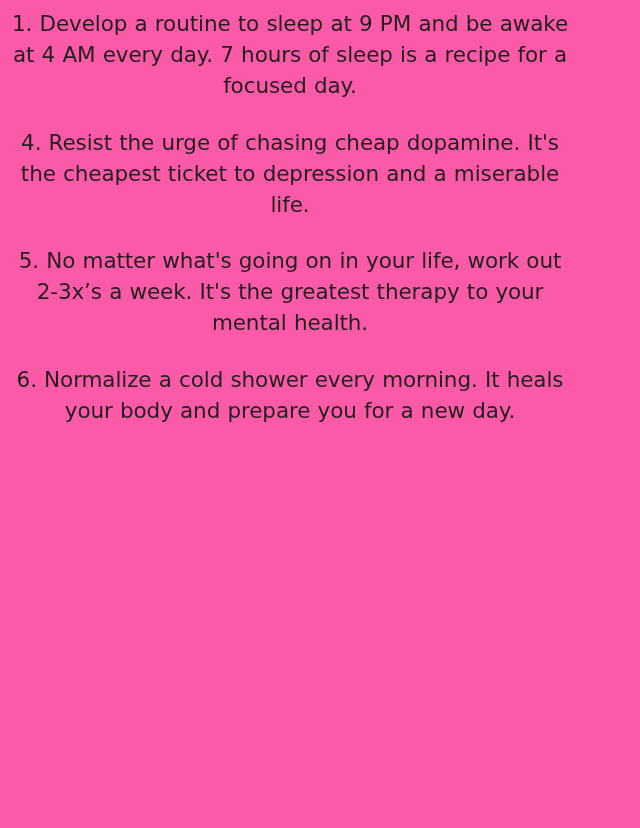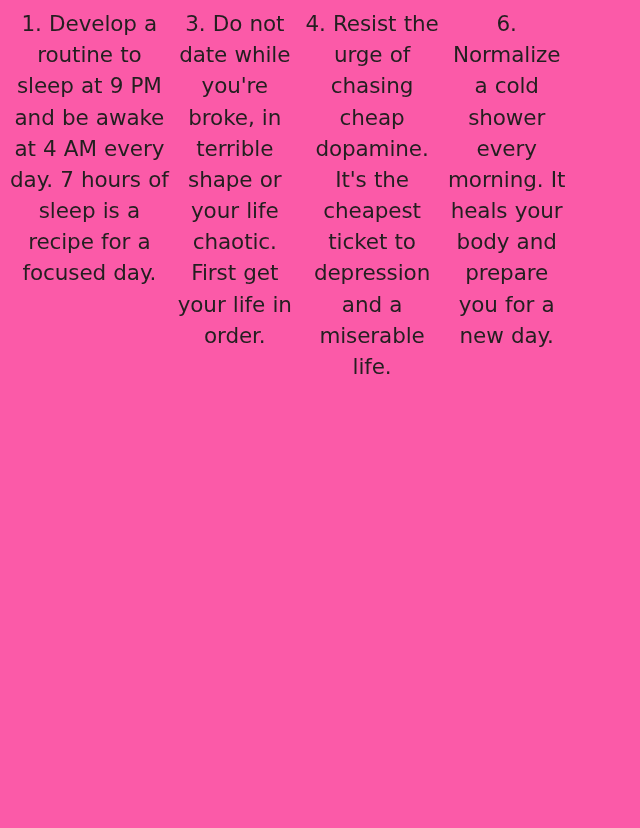--- a/index.html
+++ b/index.html
@@ -13,36 +13,36 @@
     font-family: "DejaVu Sans", sans-serif;
     overflow: hidden;
   }
   #page {
     width: 580px;
     height: 828px;
     background: #fb5aa8;
     box-sizing: border-box;
     padding: 8px 10px 0 10px;
     display: flex;
-    flex-direction: row;
+    flex-direction: column;
   }
   .item {
     color: #231f20;
     font-size: 21.5px;
     line-height: 1.45;
     text-align: center;
     margin: 0 0 25px 0;
     letter-spacing: -0.1px;
     word-spacing: 0.5px;
   }
   .item:last-child {
     margin-bottom: 16px;
   }
 </style>
 </head>
 <body>
 
 <div id="page">
   <p class="item">1. Develop a routine to sleep at 9 PM and be awake at 4 AM every day. 7 hours of sleep is a recipe for a focused day.</p>
-  <p class="item">3. Do not date while you're broke, in terrible shape or your life chaotic. First get your life in order.</p>
   <p class="item">4. Resist the urge of chasing cheap dopamine. It's the cheapest ticket to depression and a miserable life.</p>
+  <p class="item">5. No matter what's going on in your life, work out 2-3x’s a week. It's the greatest therapy to your mental health.</p>
   <p class="item">6. Normalize a cold shower every morning. It heals your body and prepare you for a new day.</p>
 </div>
 
 </body></html>

